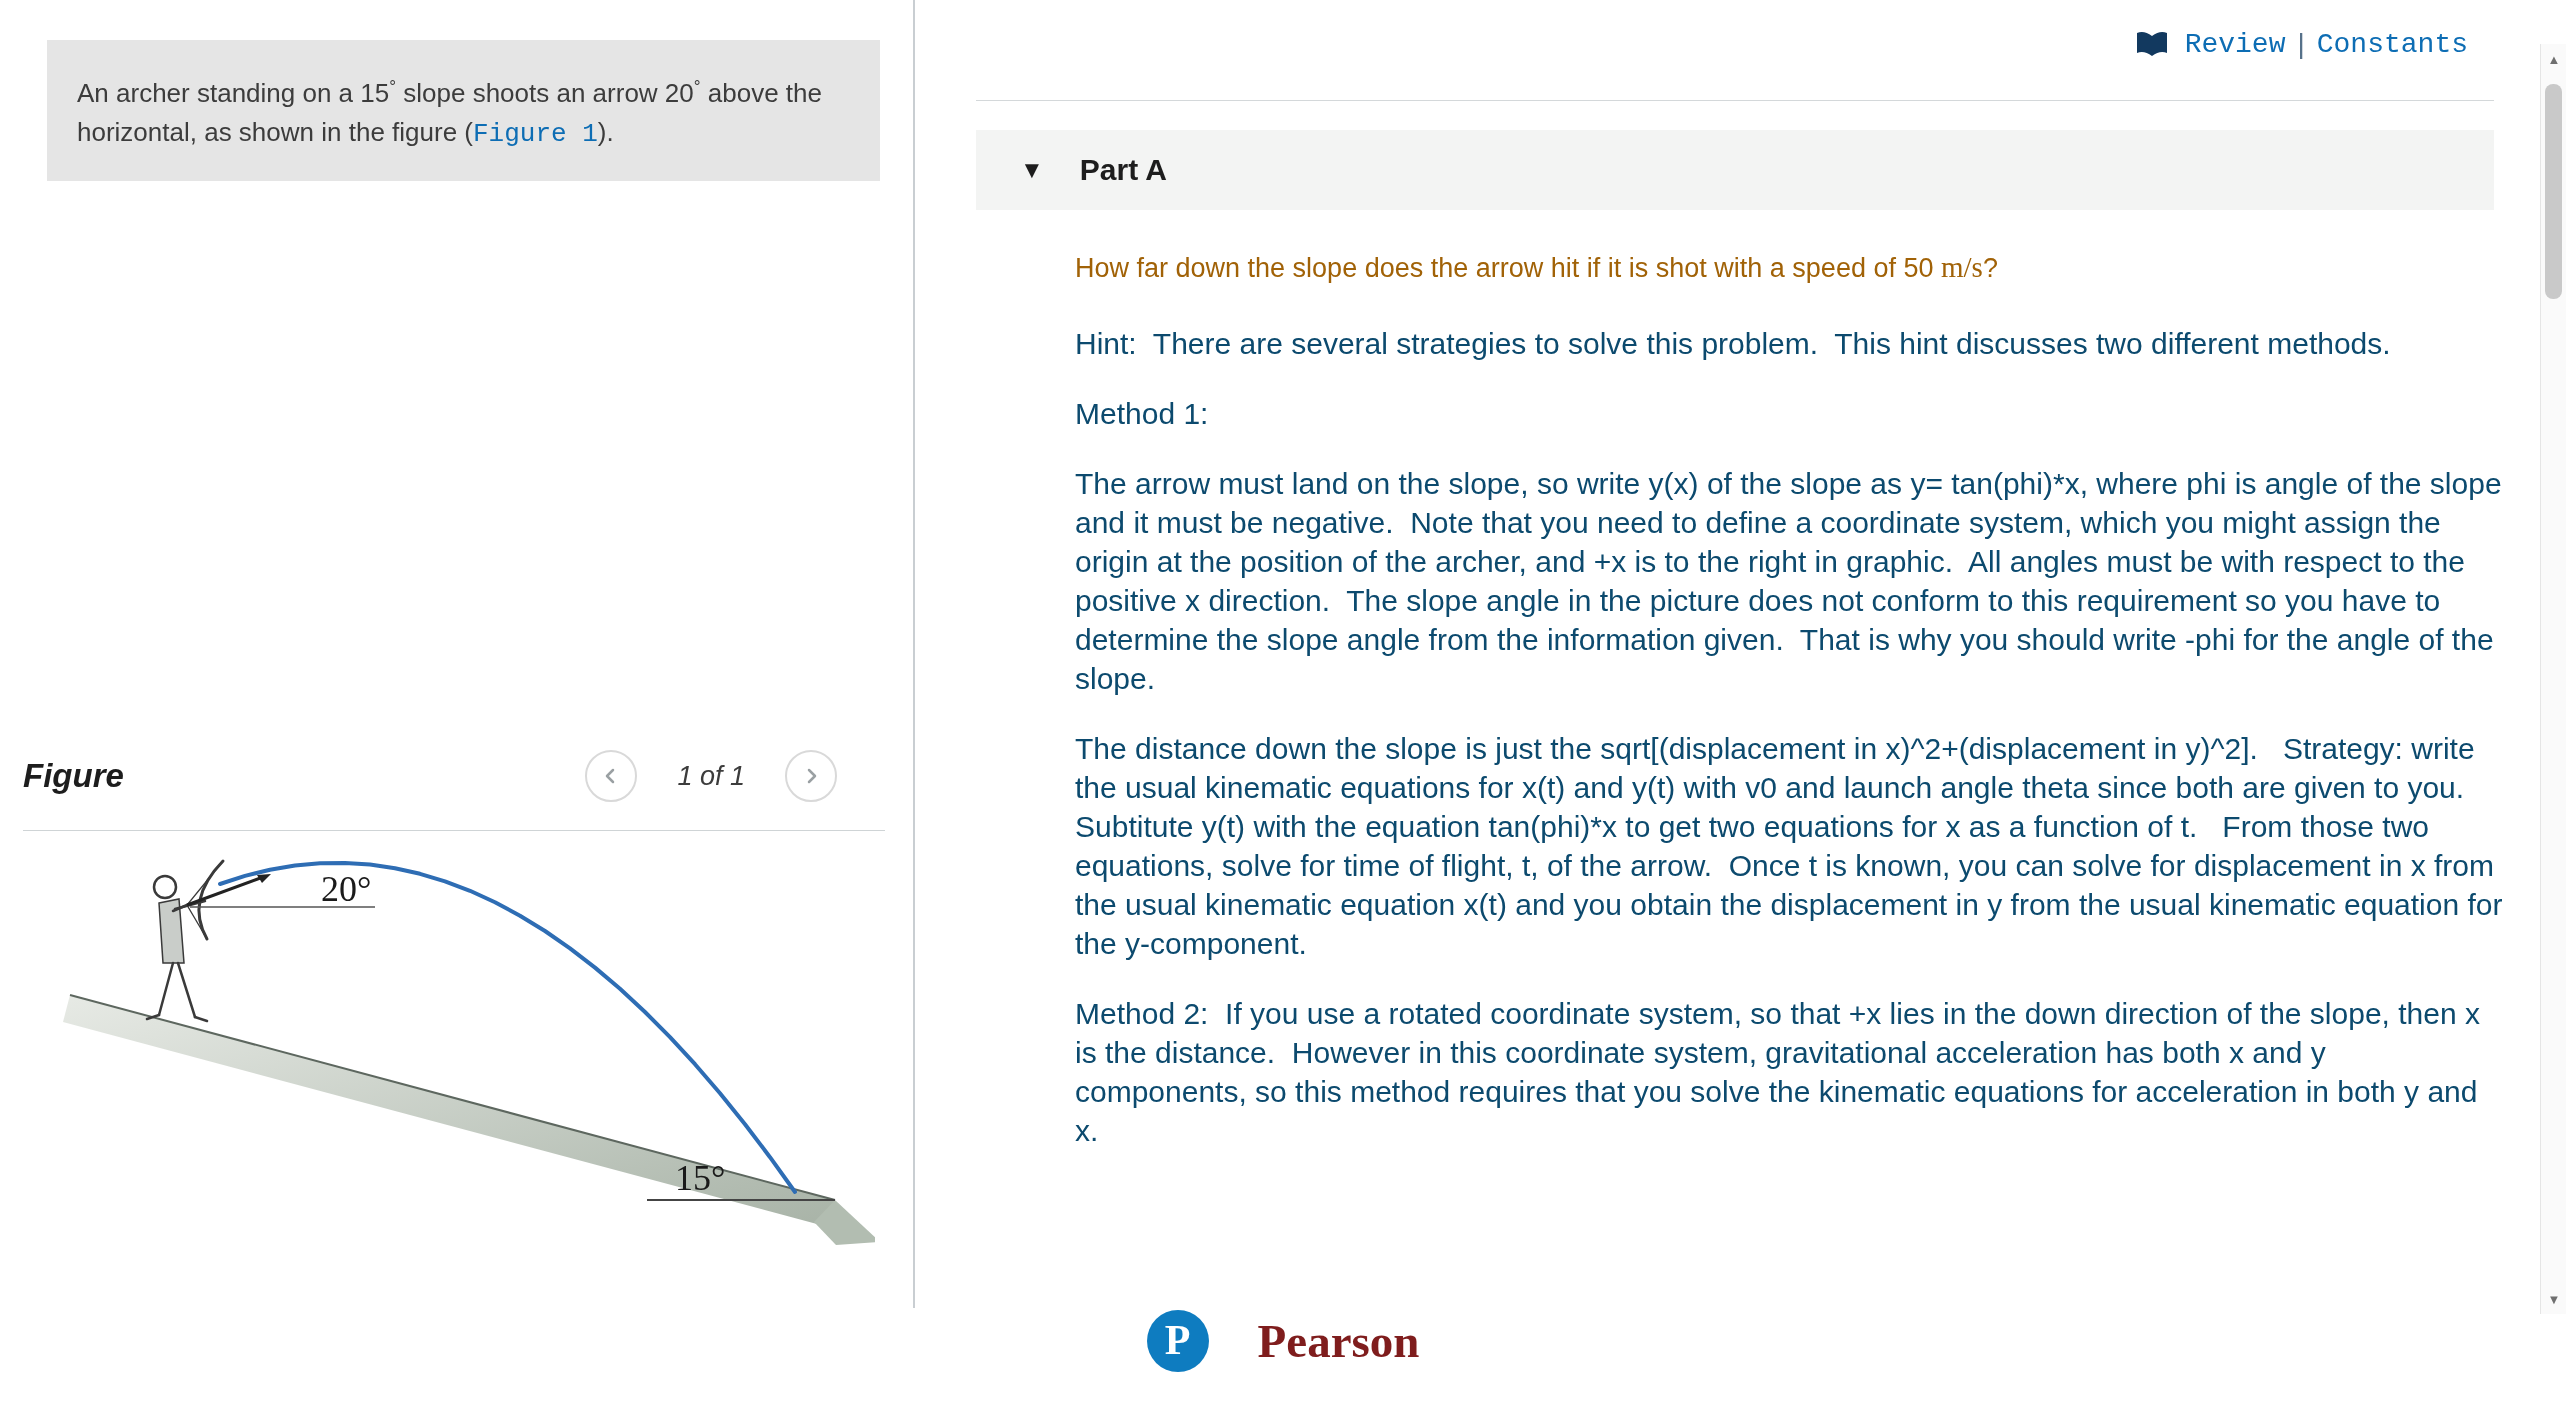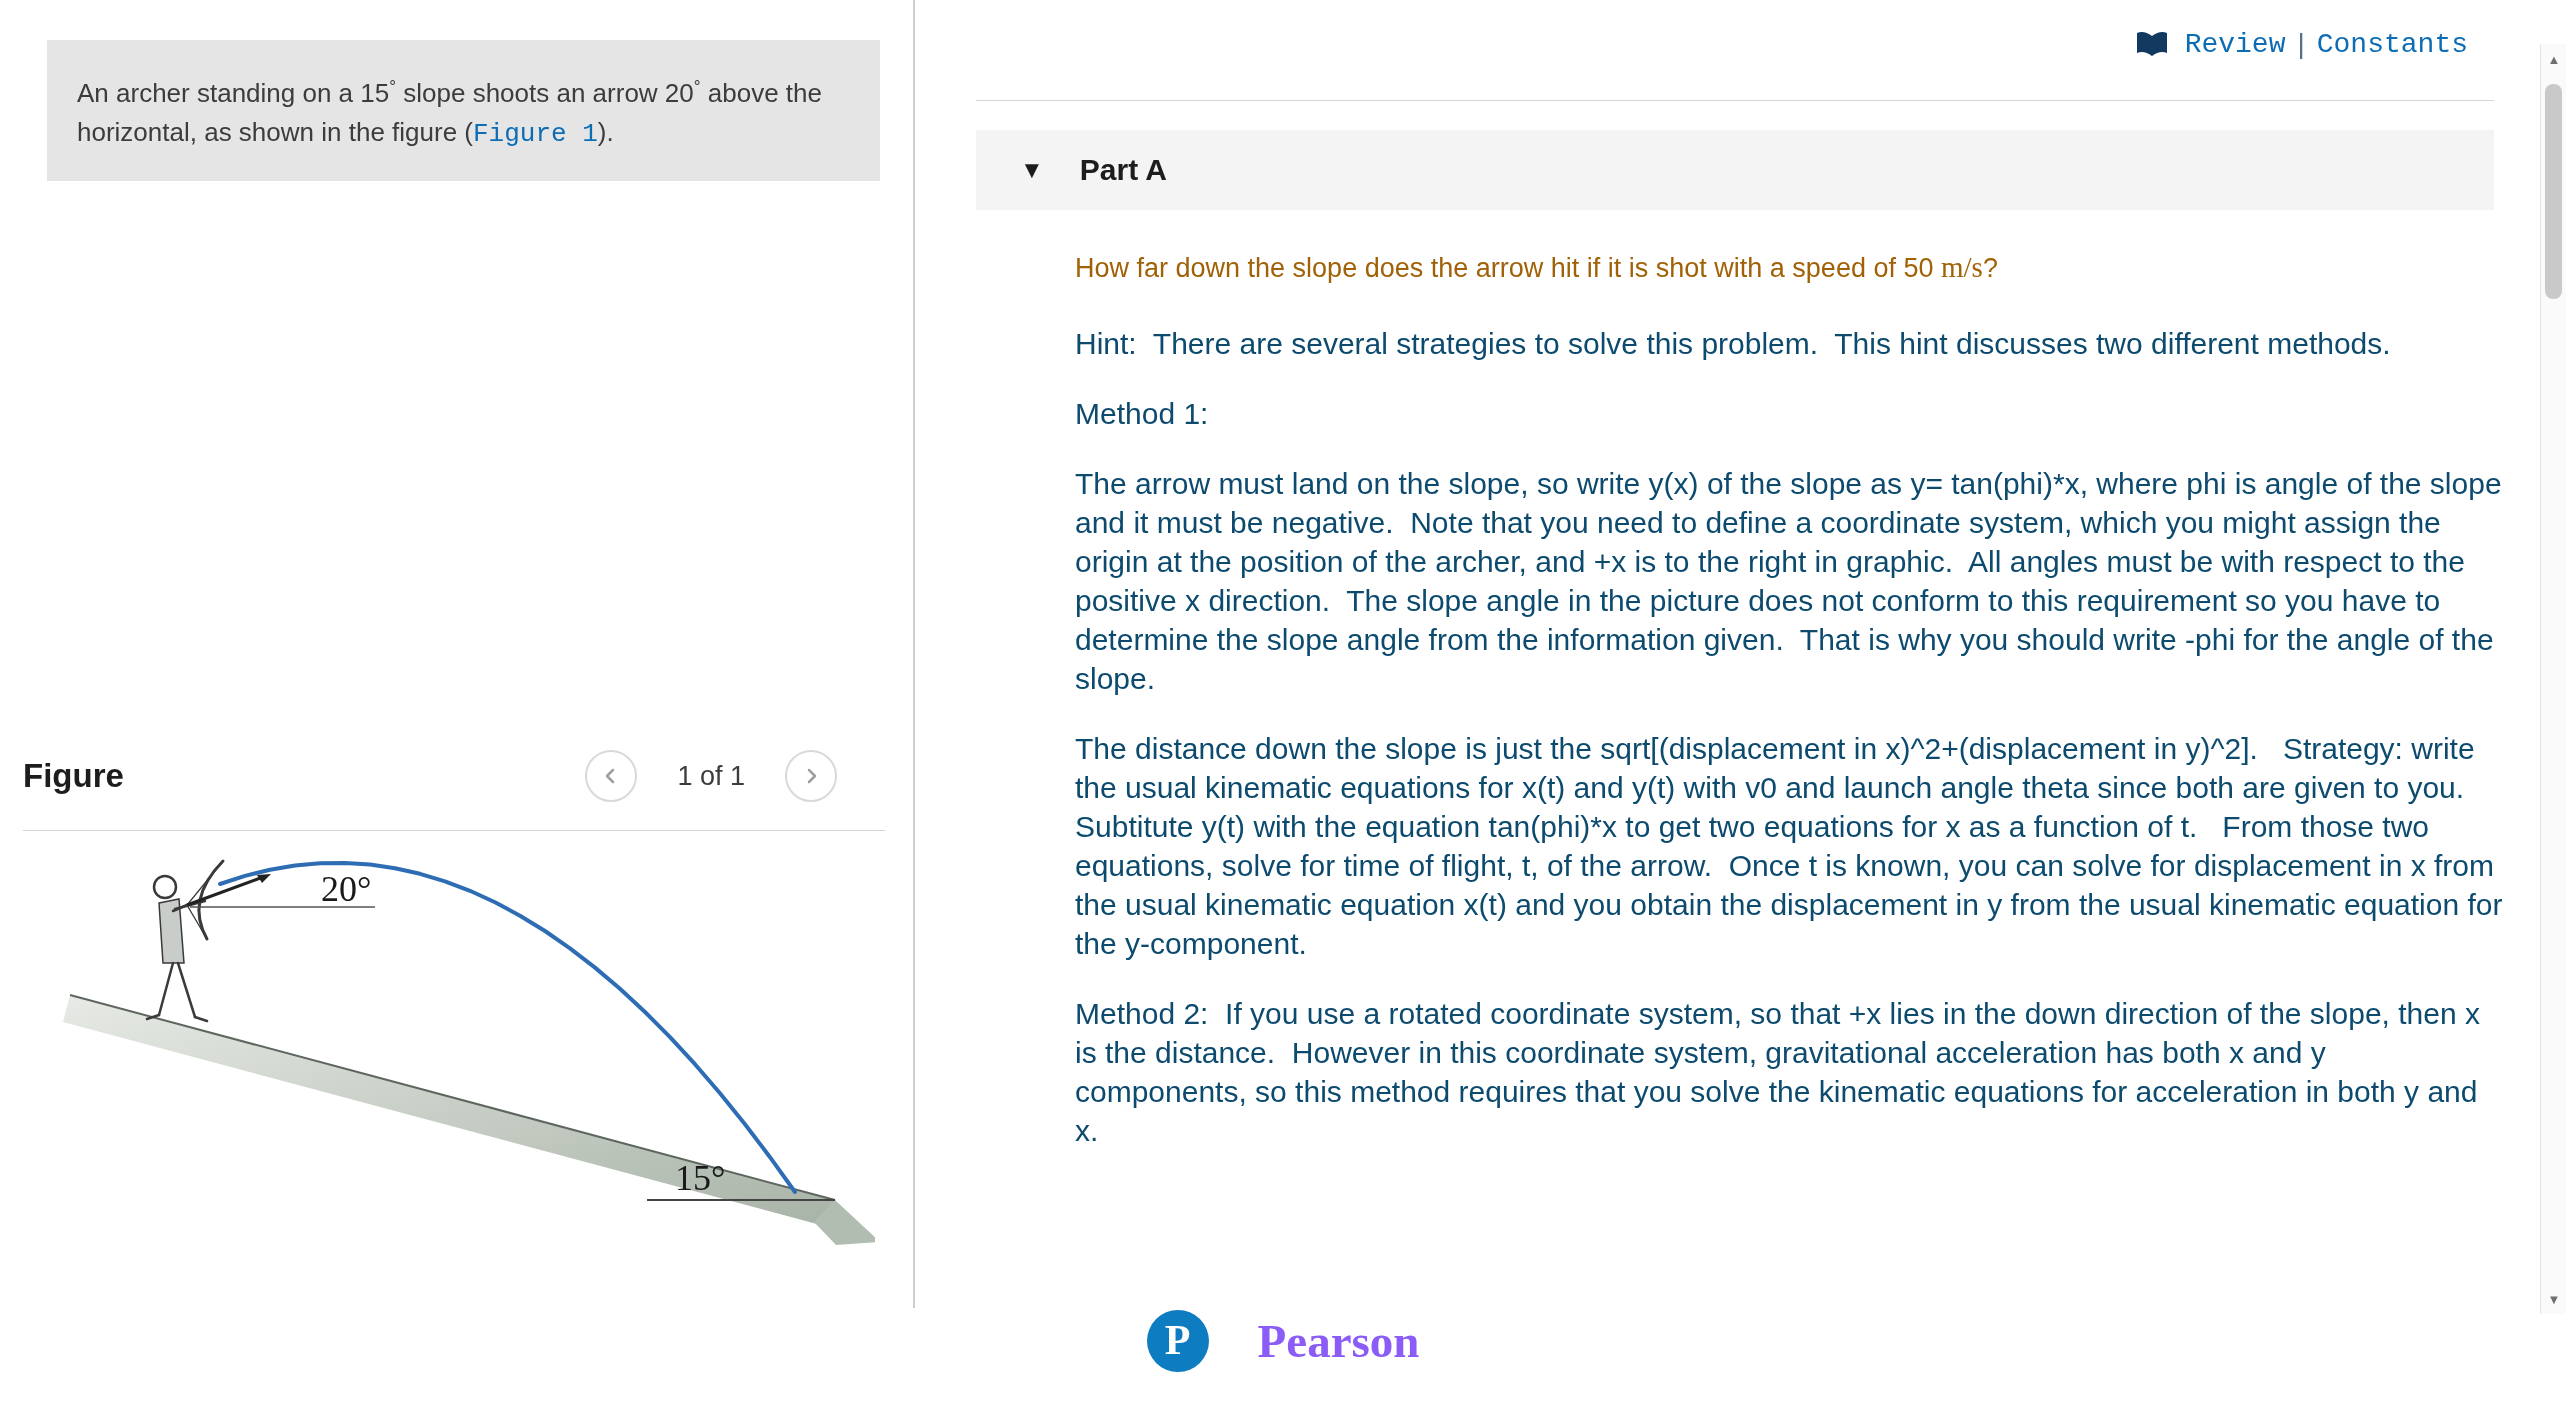--- a/index.html
+++ b/index.html
@@ -9,21 +9,21 @@
 
   
   .v-divider { position: absolute; left: 913px; top: 0; width: 2px; height: 1308px; background: #c9ced2; }
 
   .info-box { position: absolute; left: 47px; top: 40px; width: 833px;
     background: #e5e5e5; padding: 27px 30px; font-size: 26px; line-height: 39px; color: #3c3c3c; }
   .info-box sup { font-size: 17px; vertical-align: super; }
   .link { color: #0d6db4; text-decoration: none; cursor: pointer; font-family: Liberation Mono, monospace; }
 
   .figure-header { position: absolute; left: 23px; top: 744px; width: 862px; height: 64px;
-    display: flex; align-items: center; }
+    display: flex; align-items: center; font-style: italic; }
   .figure-heading { font-size: 33px; font-weight: bold; color: #1d1d1d; }
   .pager { margin-left: auto; display: flex; align-items: center; gap: 40px; padding-right: 48px; }
   .pager-btn { width: 52px; height: 52px; border-radius: 50%; border: 2px solid #d9d9d9;
     background: #fff; display: flex; align-items: center; justify-content: center; cursor: pointer; }
   .pager-label { font-size: 27px; color: #3c3c3c; }
 
   .figure-rule { position: absolute; left: 23px; top: 830px; width: 862px; height: 0; border-top: 1px solid #cfd4d6; }
   .figure-canvas { position: absolute; left: 35px; top: 845px; width: 840px; height: 410px; }
   .fig-label { font-family: "Liberation Serif", serif; font-size: 36px; fill: #1a1a1a; }
 
@@ -56,21 +56,21 @@
   .sb-thumb { position: absolute; left: 4px; top: 40px; width: 17px; height: 215px;
     background: #c9c9c9; border-radius: 8px; cursor: pointer; }
 
   
   .brand { position: absolute; left: 0; top: 1310px; width: 100%;
     display: flex; align-items: center; justify-content: center; gap: 13px; }
   .brand-circle { width: 62px; height: 62px; border-radius: 50%; background: #0e7cc0;
     display: flex; align-items: center; justify-content: center; }
   .brand-p { font-family: "Liberation Serif", serif; font-weight: bold; font-size: 42px;
     color: #ffffff; transform: translateY(-1px); }
-  .brand-name { font-family: "Liberation Serif", serif; font-weight: bold; font-size: 47px; color: #8b5cf6; margin-left: 36px; }
+  .brand-name { font-family: "Liberation Serif", serif; font-weight: bold; font-size: 47px; color: #7f1d1d; margin-left: 36px; }
 </style>
 </head>
 <body>
 
 <div class="page">
 
   <aside>
 
     <div class="info-box">
       <span>An archer standing on a 15</span><sup>°</sup><span> slope shoots an arrow 20</span><sup>°</sup><span> above the horizontal, as shown in the figure (</span><a class="link">Figure 1</a><span>).</span>

